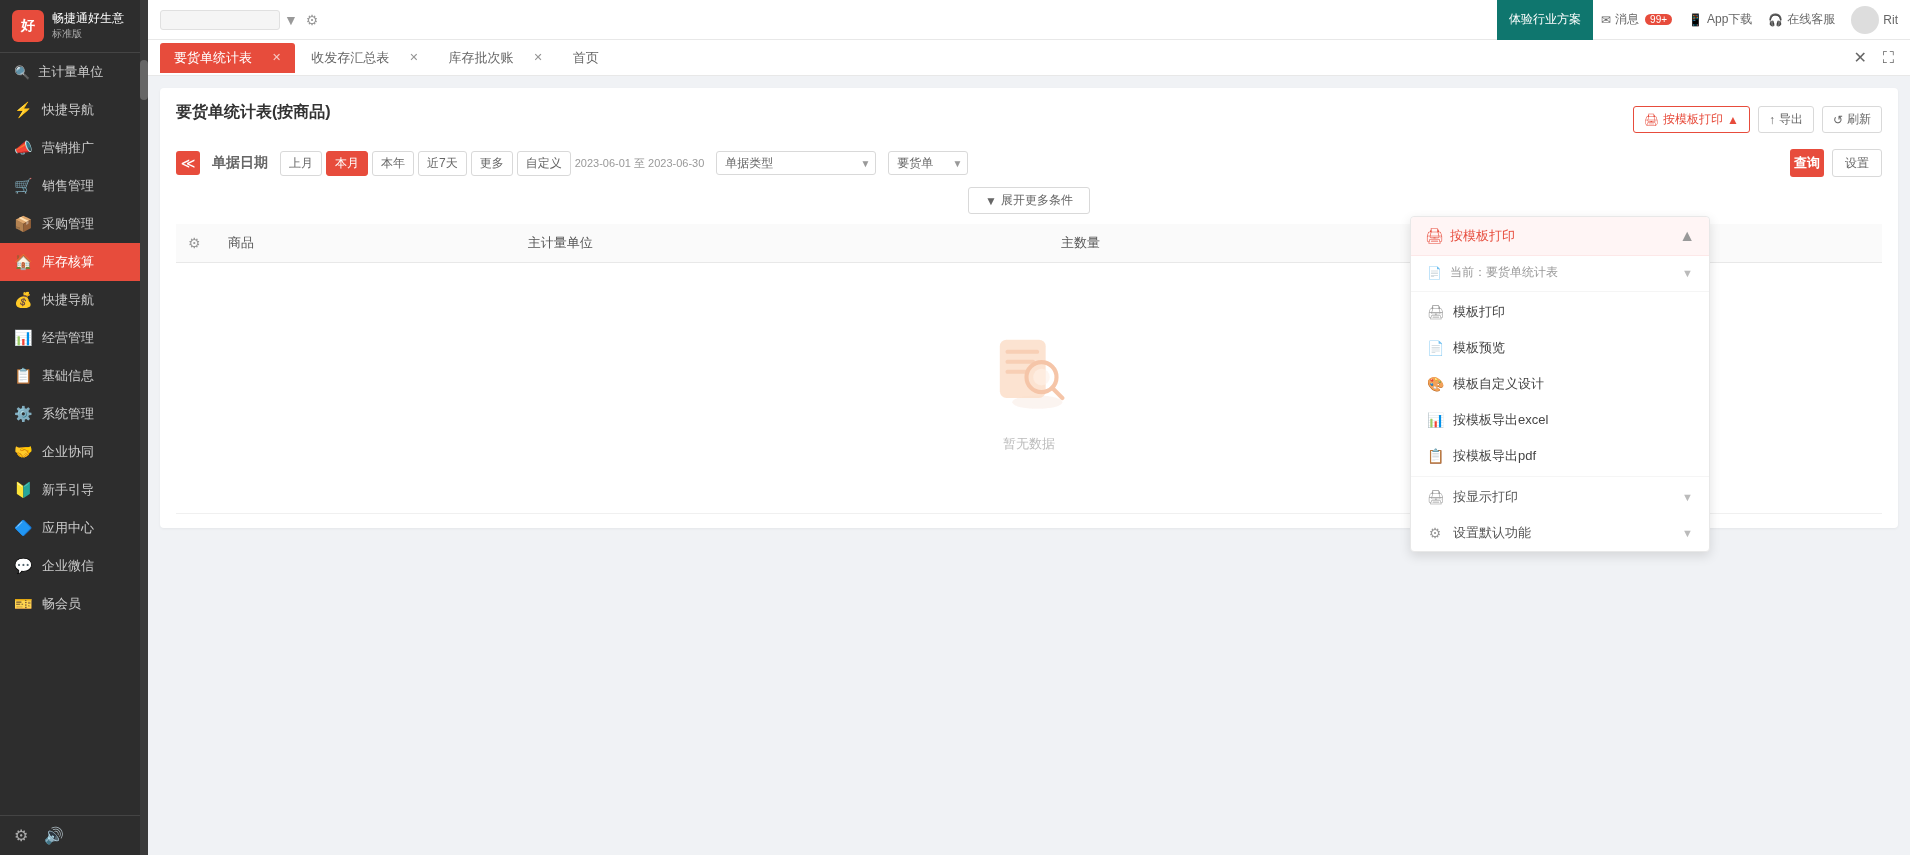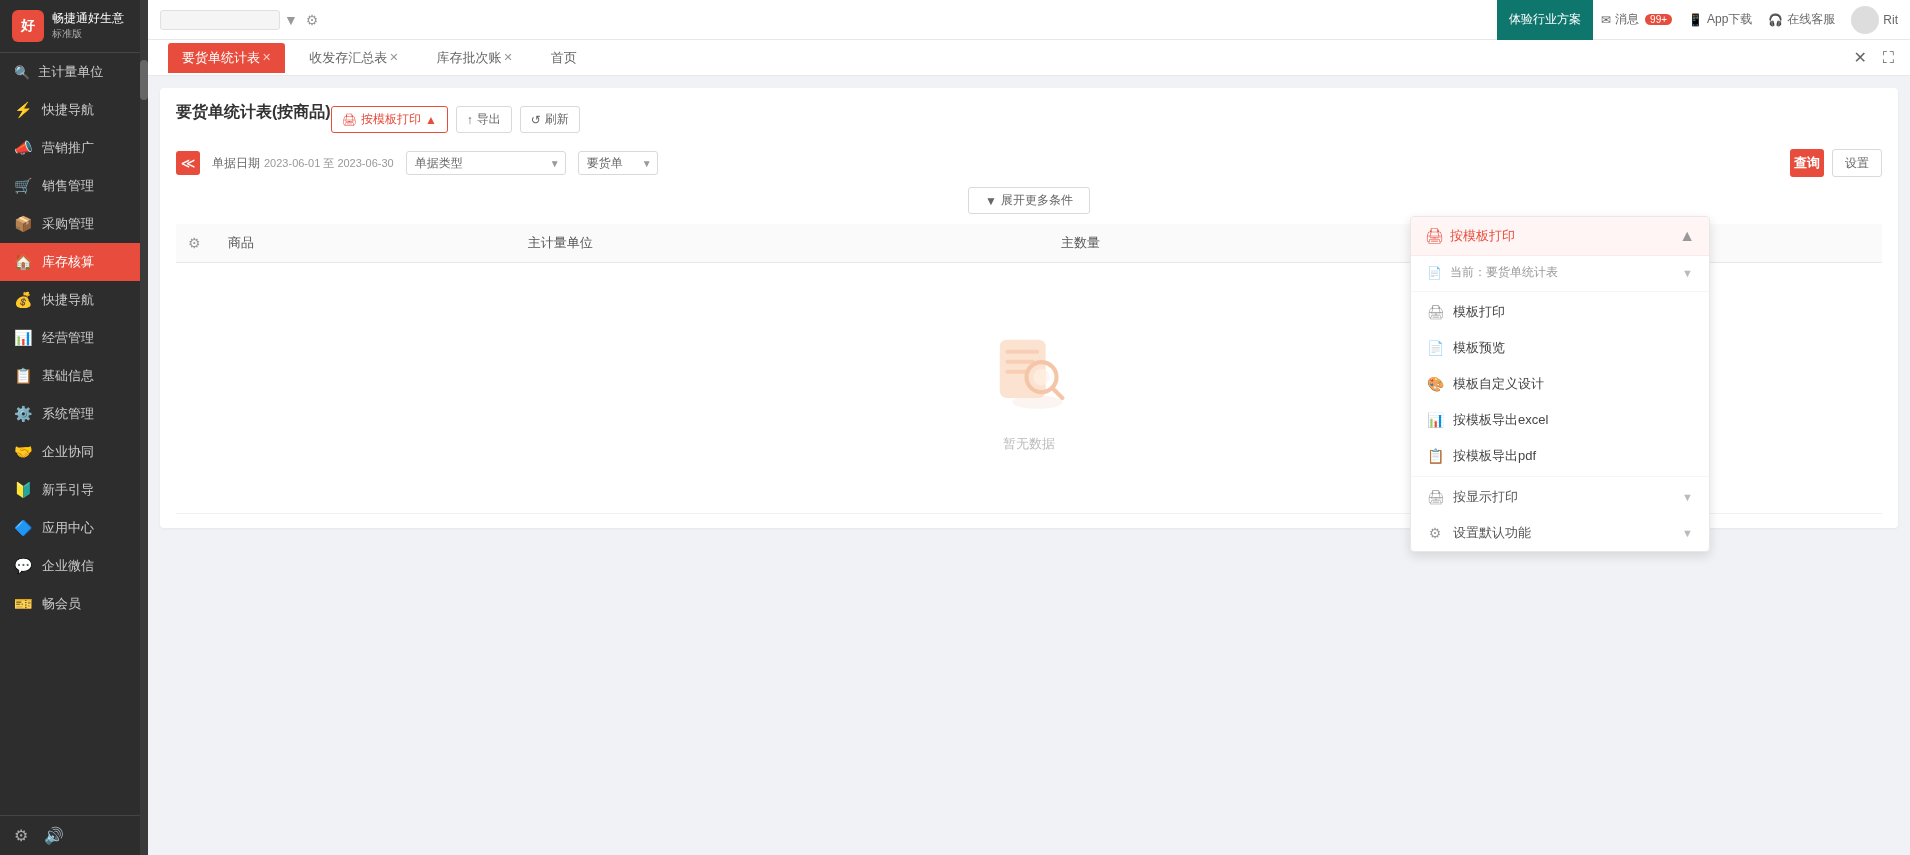--- a/index.html
+++ b/index.html
@@ -109,23 +109,22 @@
       background: #fff;
       display: flex; align-items: center;
       padding: 0 12px;
       border-bottom: 1px solid #e8e8e8;
       height: 36px;
       gap: 2px;
     }
     .tab {
       padding: 6px 14px; font-size: 13px; cursor: pointer;
       color: #666; border-radius: 3px 3px 0 0;
-      display: flex; align-items: center; gap: 2px;
+      display: flex; align-items: center; gap: 20px;
       white-space: nowrap;
-      margin-left: 8px;
     }
     .tab.active { background: #e74c3c; color: white; }
     .tab-close { font-size: 11px; opacity: 0.7; cursor: pointer; }
     .tabs-right {
       margin-left: auto; display: flex; align-items: center; gap: 8px;
     }
     .tabs-right-btn {
       background: none; border: none; cursor: pointer; color: #666;
       font-size: 16px; padding: 2px 4px;
     }
@@ -146,21 +145,21 @@
     .page-title {
       font-size: 16px; font-weight: bold; color: #333;
       margin-bottom: 14px;
     }
 
     
     .filter-row {
       display: flex; align-items: center; gap: 12px;
       margin-bottom: 10px; flex-wrap: wrap;
     }
-    .date-label { color: #666; font-size: 12px; }
+    .date-label { color: #666; font-size: 14px; font-weight: bold; }
     .date-btn {
       padding: 3px 8px; border: 1px solid #d9d9d9;
       border-radius: 3px; background: #fff; cursor: pointer;
       font-size: 12px; color: #666;
     }
     .date-btn.active {
       background: #e74c3c; color: white; border-color: #e74c3c;
     }
     .date-range { font-size: 11px; color: #999; margin-left: -8px; }
     .select-field {
@@ -402,21 +401,21 @@
       </div>
     <div class="tabs-right">
       <button class="tabs-right-btn">✕</button>
       <button class="tabs-right-btn">⛶</button>
     </div>
   </div>
 
   <div class="page-body">
     <div class="card">
 
-      <div style="display:flex;align-items:center;margin-bottom:12px;">
+      <div style="display:flex;align-items:center;justify-content:space-between;margin-bottom:12px;">
         <div class="page-title">要货单统计表(按商品)</div>
         <div style="display:flex;align-items:center;gap:8px;">
 
           <div style="position:relative;">
             <button class="toolbar-btn" style="color:#e74c3c;border-color:#e74c3c;display:flex;align-items:center;gap:4px;">
               <span>🖨</span>
               <span>按模板打印</span>
               <span>▲</span>
             </button>
           </div>
@@ -427,20 +426,28 @@
           <button class="toolbar-btn" style="display:flex;align-items:center;gap:4px;">
             <span>↺</span>
             <span>刷新</span>
           </button>
         </div>
       </div>
 
       <div class="filter-row">
         <button class="collapse-icon">≪</button>
         <span class="date-label">单据日期</span>
+        <div id="date-btns" style="display:flex;gap:4px;align-items:center;">
+            <button class="date-btn">上月</button>
+            <button class="date-btn active">本月</button>
+            <button class="date-btn">本年</button>
+            <button class="date-btn">近7天</button>
+            <button class="date-btn">更多</button>
+            <button class="date-btn">自定义</button>
+          </div>
         <div class="date-range">2023-06-01 至 2023-06-30</div>
 
         <div class="select-wrapper">
           <select class="select-field">
             <option>单据类型</option>
           </select>
         </div>
 
         <div class="select-wrapper" style="min-width:80px;">
           <select class="select-field" style="min-width:80px;">

